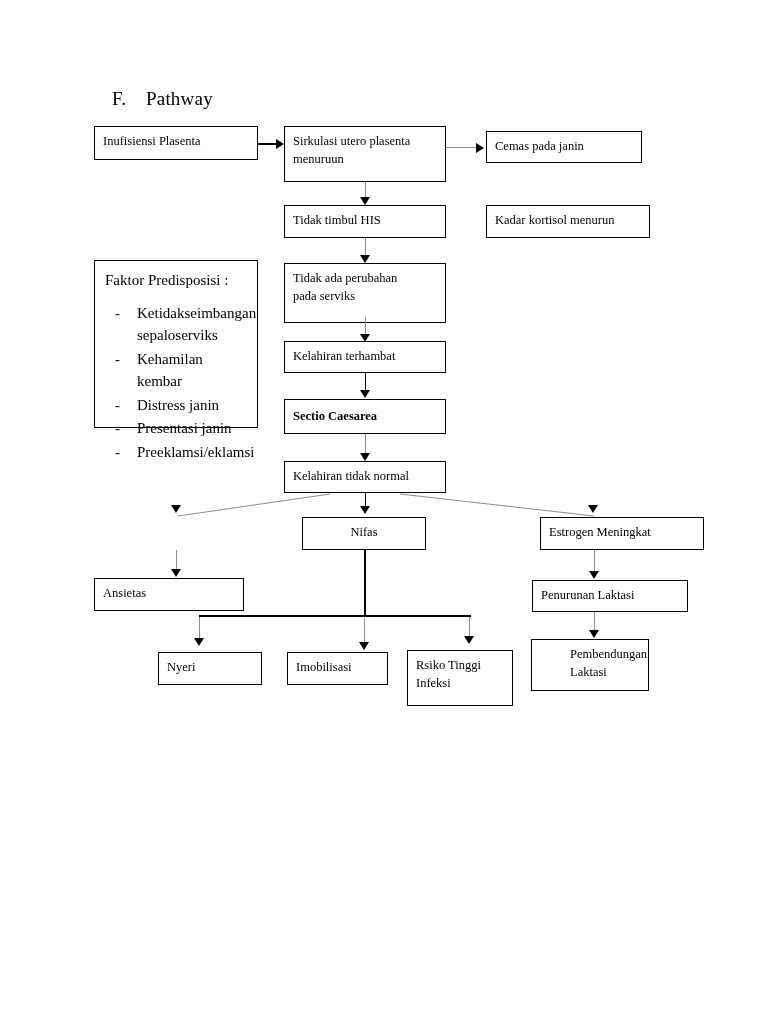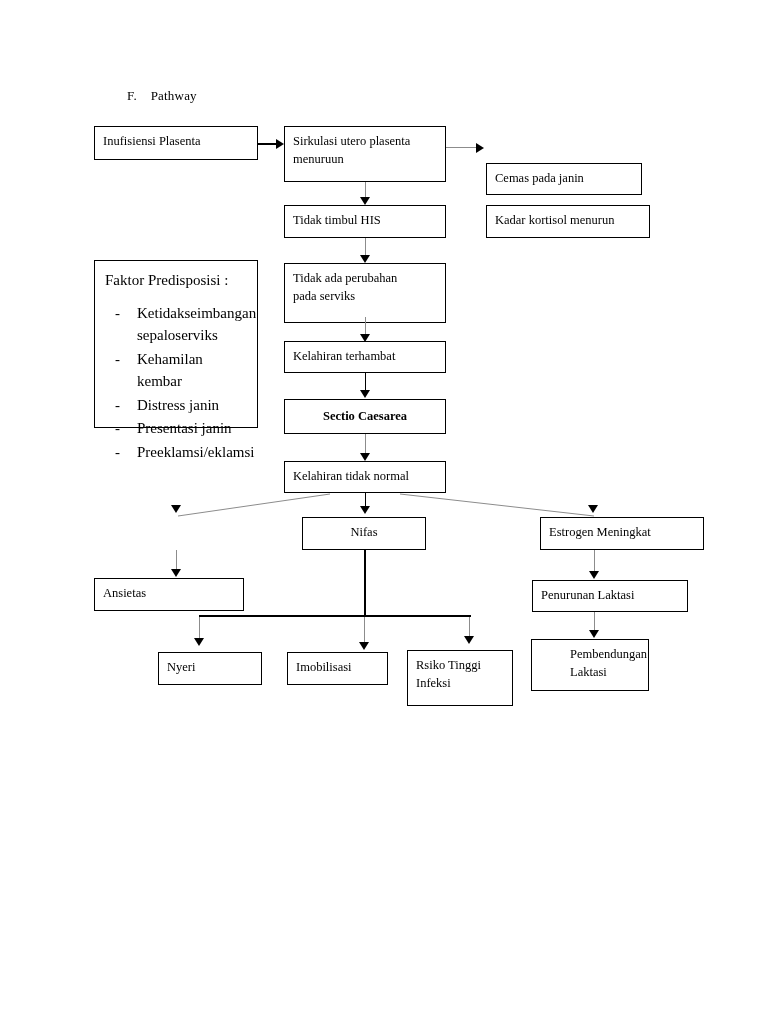--- a/index.html
+++ b/index.html
@@ -12,36 +12,34 @@
     position: relative;
     width: 768px;
     height: 1024px;
     background: #ffffff;
     font-family: "Liberation Serif", "DejaVu Serif", serif;
     color: #000000;
     overflow: hidden;
   }
   .heading {
     position: absolute;
-    font-size: 13px;
+    font-size: 19px;
     letter-spacing: 0.2px;
     white-space: pre;
-    margin-left: 15px;
   }
   .node {
     position: absolute;
     border: 1px solid #000000;
     background: #ffffff;
     box-sizing: border-box;
     font-size: 12.5px;
     line-height: 1.45;
     padding: 5px 8px 4px 8px;
   }
   .node.center-text {
-    text-align: center;
     font-weight: bold;
     padding-top: 7px;
   }
   .node.mid-label {
     text-align: center;
   }
   .node .line2 {
     display: block;
   }
   .factors {
@@ -128,21 +126,21 @@
   <div class="arrow-right" style="left:276px; top:139px;"></div>
 
   <div class="node" style="left:284px; top:126px; width:162px; height:56px;">
     <span class="line2">Sirkulasi utero plasenta</span>
     <span class="line2">menuruun</span>
   </div>
 
   <div class="hline" style="left:446px; top:147px; width:32px;"></div>
   <div class="arrow-right" style="left:476px; top:143px;"></div>
 
-  <div class="node" style="left:486px; top:131px; width:156px; height:32px;margin-top:32px;">
+  <div class="node" style="left:486px; top:131px; width:156px; height:32px;">
     <span>Cemas pada janin</span>
   </div>
 
   <div class="vline" style="left:365px; top:182px; height:18px;"></div>
   <div class="arrow-down" style="left:360px; top:197px;"></div>
 
   <div class="node" style="left:284px; top:205px; width:162px; height:33px;">
     <span>Tidak timbul HIS</span>
   </div>
 

